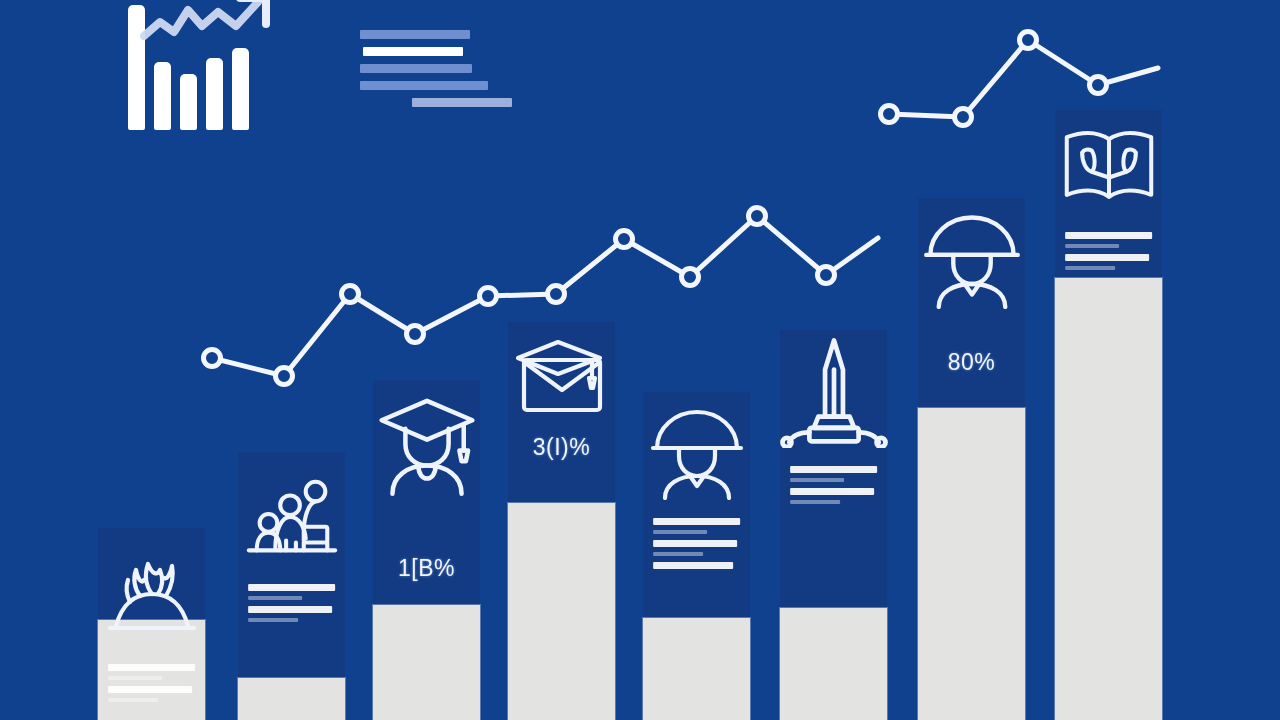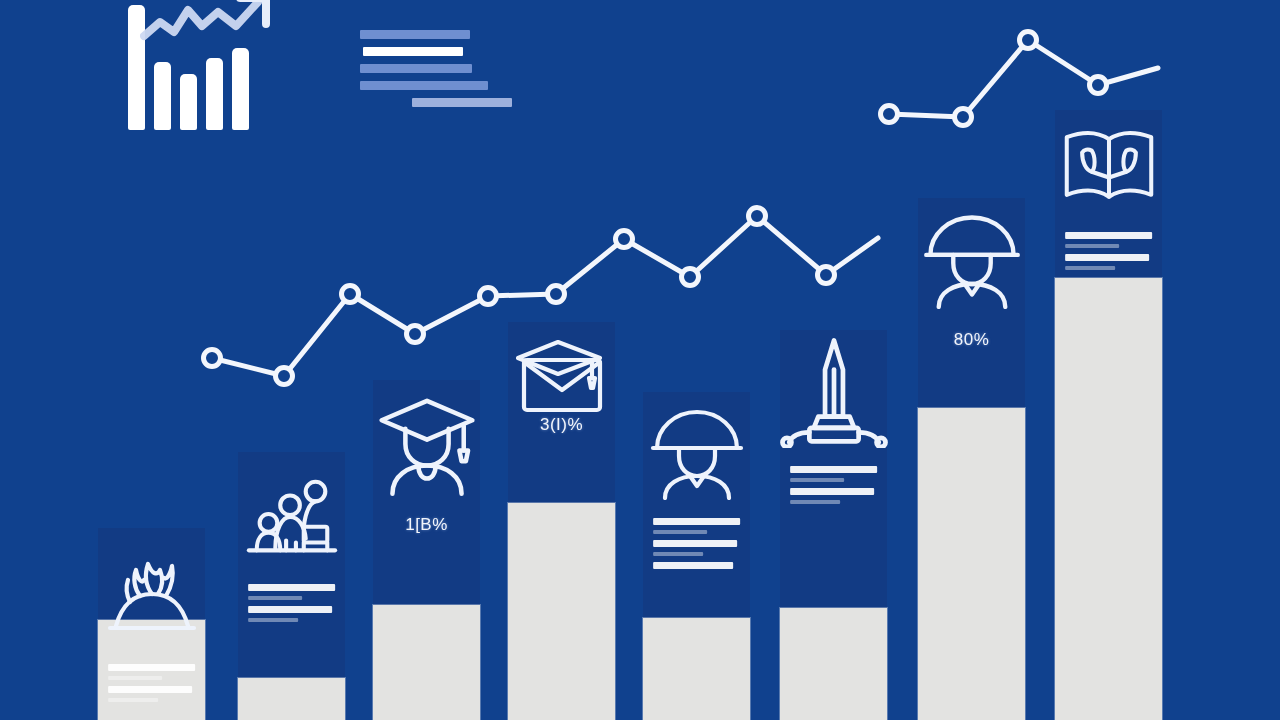--- a/index.html
+++ b/index.html
@@ -34,23 +34,24 @@
   }
   .bar .card {
     position:absolute; left:0; width:100%;
     background:#123b84;
   }
   .bar .icon {
     position:absolute; left:50%; transform:translateX(-50%);
   }
   .bar .pct {
     position:absolute; left:50%; transform:translateX(-50%);
-    color:#f2f5fb; font-size:17px; letter-spacing:0.5px;
+    color:#f2f5fb; font-size:23px; letter-spacing:0.5px;
     text-shadow:0 0 3px rgba(180,205,250,.55);
     white-space:nowrap;
+    margin-top:19px;
   }
   .lines-block { position:absolute; left:50%; transform:translateX(-50%); width:82%; }
   .lines-block .tl {
     background:#ffffff; border-radius:1px; margin-bottom:5px; height:7px;
     opacity:.93;
   }
   .lines-block .tl.faint { opacity:.40; height:4px; margin-bottom:6px; }
 </style>
 </head>
 <body>
@@ -127,21 +128,21 @@
         <div style="position: absolute; left: 50%; transform: translateX(-50%); top: 390px;">
           <svg class="icon" width="108" height="108" viewBox="0 0 100 100" fill="none" stroke="#eef3fc" stroke-width="4.2" stroke-linecap="round" stroke-linejoin="round">
             <path d="M50 10 L92 28 L50 46 L8 28 Z"></path>
             <path d="M30 36 L30 50 C30 62 39 70 50 70 C61 70 70 62 70 50 L70 36"></path>
             <path d="M84 33 L84 56"></path>
             <path d="M80 56 L88 56 L86 66 L82 66 Z"></path>
             <path d="M18 96 C18 80 32 70 50 70 C68 70 82 80 82 96"></path>
             <path d="M42 70 C42 78 46 82 50 82 C54 82 58 78 58 70"></path>
           </svg>
         </div>
-        <div class="pct" style="top: 515px;">1[B%</div>
+        <div class="pct" style="top: 536px;">1[B%</div>
       </div>
       <div class="bar" style="left: 508px; width: 107px; height: 720px; bottom: 0px;">
         <div class="card" style="top: 322px; height: 398px;"></div>
         <div class="col" style="height: 217px;"></div>
         <div style="position: absolute; left: 50%; transform: translateX(-50%); top: 330px;">
           <svg class="icon" width="100" height="100" viewBox="0 0 100 100" fill="none" stroke="#eef3fc" stroke-width="4.2" stroke-linecap="round" stroke-linejoin="round">
             <rect x="12" y="30" width="76" height="50" rx="3"></rect>
             <path d="M12 32 L50 60 L88 32"></path>
             <path d="M46 12 L88 28 L46 44 L6 28 Z"></path>
             <path d="M80 32 L80 48"></path>

